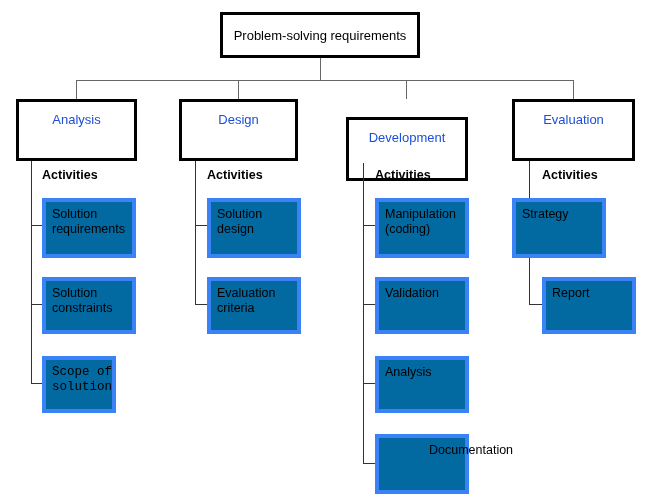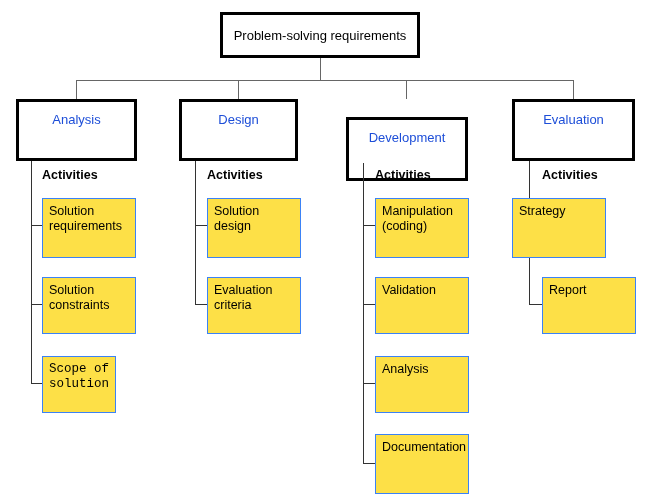--- a/index.html
+++ b/index.html
@@ -62,22 +62,22 @@
     font-weight: bold;
     line-height: 14px;
     color: #000000;
     white-space: nowrap;
   }
 
   
   .activity-box {
     position: absolute;
     box-sizing: border-box;
-    border: 1px solid #3b82f6;
-    background: #fde047;
+    border: 4px solid #3b82f6;
+    background: #0369a1;
   }
   .activity-label {
     display: block;
     padding: 5px 0 0 6px;
     font-size: 12.5px;
     line-height: 15px;
     color: #000000;
     white-space: pre-line;
   }
 
@@ -178,21 +178,21 @@
   <div class="activity-box" style="left:375px; top:198px; width:94px; height:60px;">
     <span class="activity-label">Manipulation
 (coding)</span>
   </div>
   <div class="activity-box" style="left:375px; top:277px; width:94px; height:57px;">
     <span class="activity-label">Validation</span>
   </div>
   <div class="activity-box" style="left:375px; top:356px; width:94px; height:57px;">
     <span class="activity-label">Analysis</span>
   </div>
-  <div class="activity-box" style="left:375px; top:434px; width:94px; height:60px;">
+  <div class="activity-box" style="left:375px; top:434px; width:94px; height:60px;padding-left:44px;">
     <span class="activity-label">Documentation</span>
   </div>
 
   <div class="phase-box" style="left:512px; top:99px; width:123px; height:62px;">
     <span class="phase-label">Evaluation</span>
   </div>
 
   <div class="activities-heading" style="left:542px; top:168px;">Activities</div>
 
   <div class="stem-v" style="left:529px; top:161px; height:143px;"></div>

